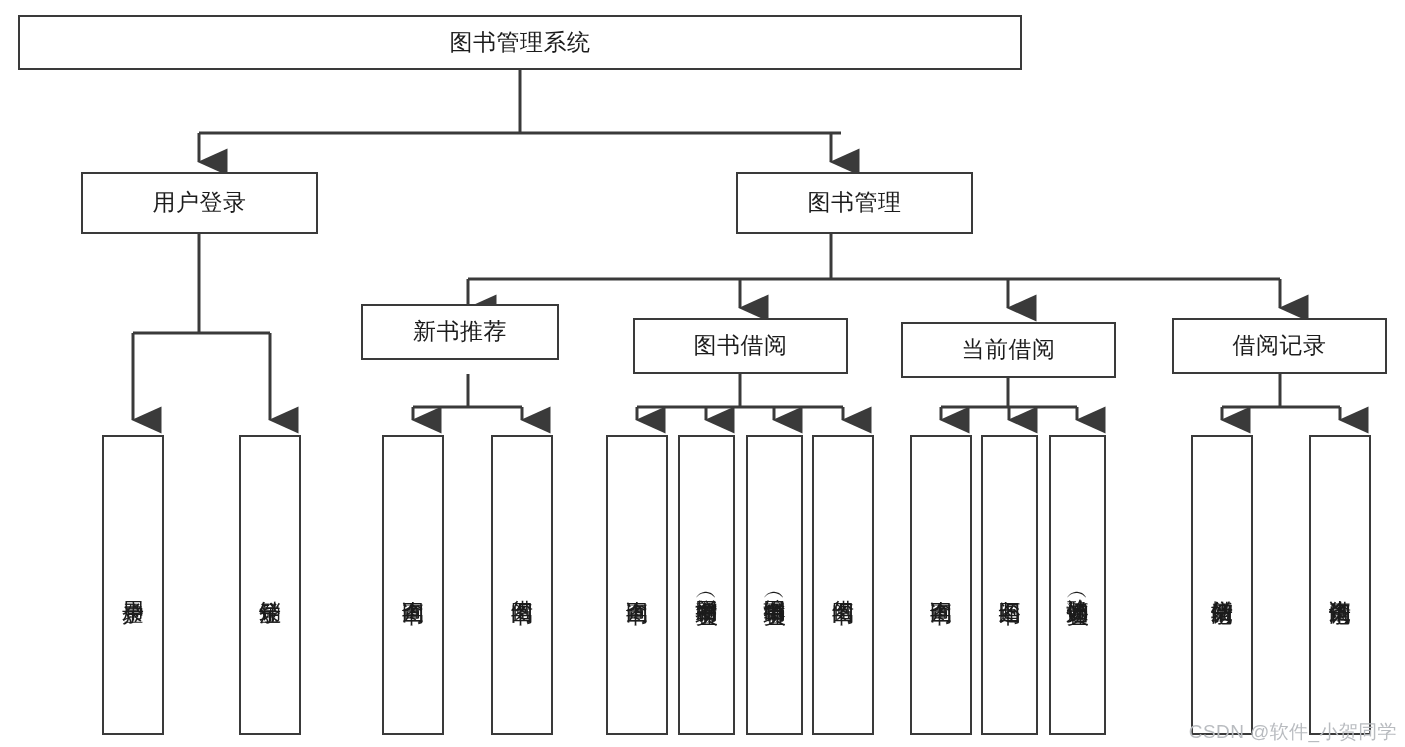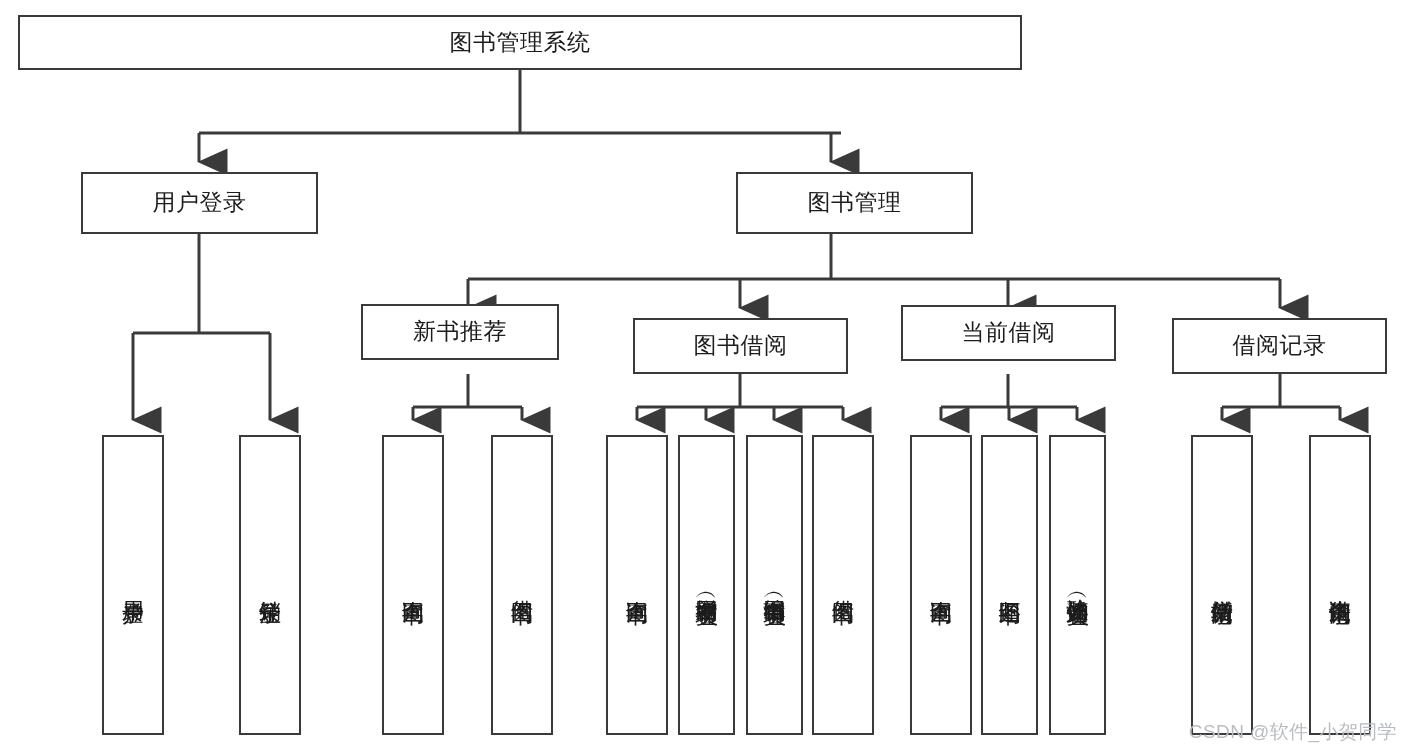--- a/index.html
+++ b/index.html
@@ -140,21 +140,21 @@
   <div class="node node-h" style="left:712px; top:172px; width:237px; height:62px;margin-left:24px;">
     <span>图书管理</span>
   </div>
 
   <div class="node node-h" style="left:361px; top:304px; width:198px; height:56px;">
     <span>新书推荐</span>
   </div>
   <div class="node node-h" style="left:633px; top:318px; width:215px; height:56px;">
     <span>图书借阅</span>
   </div>
-  <div class="node node-h" style="left:901px; top:305px; width:215px; height:56px;">
+  <div class="node node-h" style="left:901px; top:322px; width:215px; height:56px;">
     <span>当前借阅</span>
   </div>
   <div class="node node-h" style="left:1172px; top:318px; width:215px; height:56px;">
     <span>借阅记录</span>
   </div>
 
   <div class="node node-v" style="left:102px; top:435px; width:62px; height:300px;">
     <span class="leaf-inner">用户登录</span>
   </div>
   <div class="node node-v" style="left:239px; top:435px; width:62px; height:300px;">

